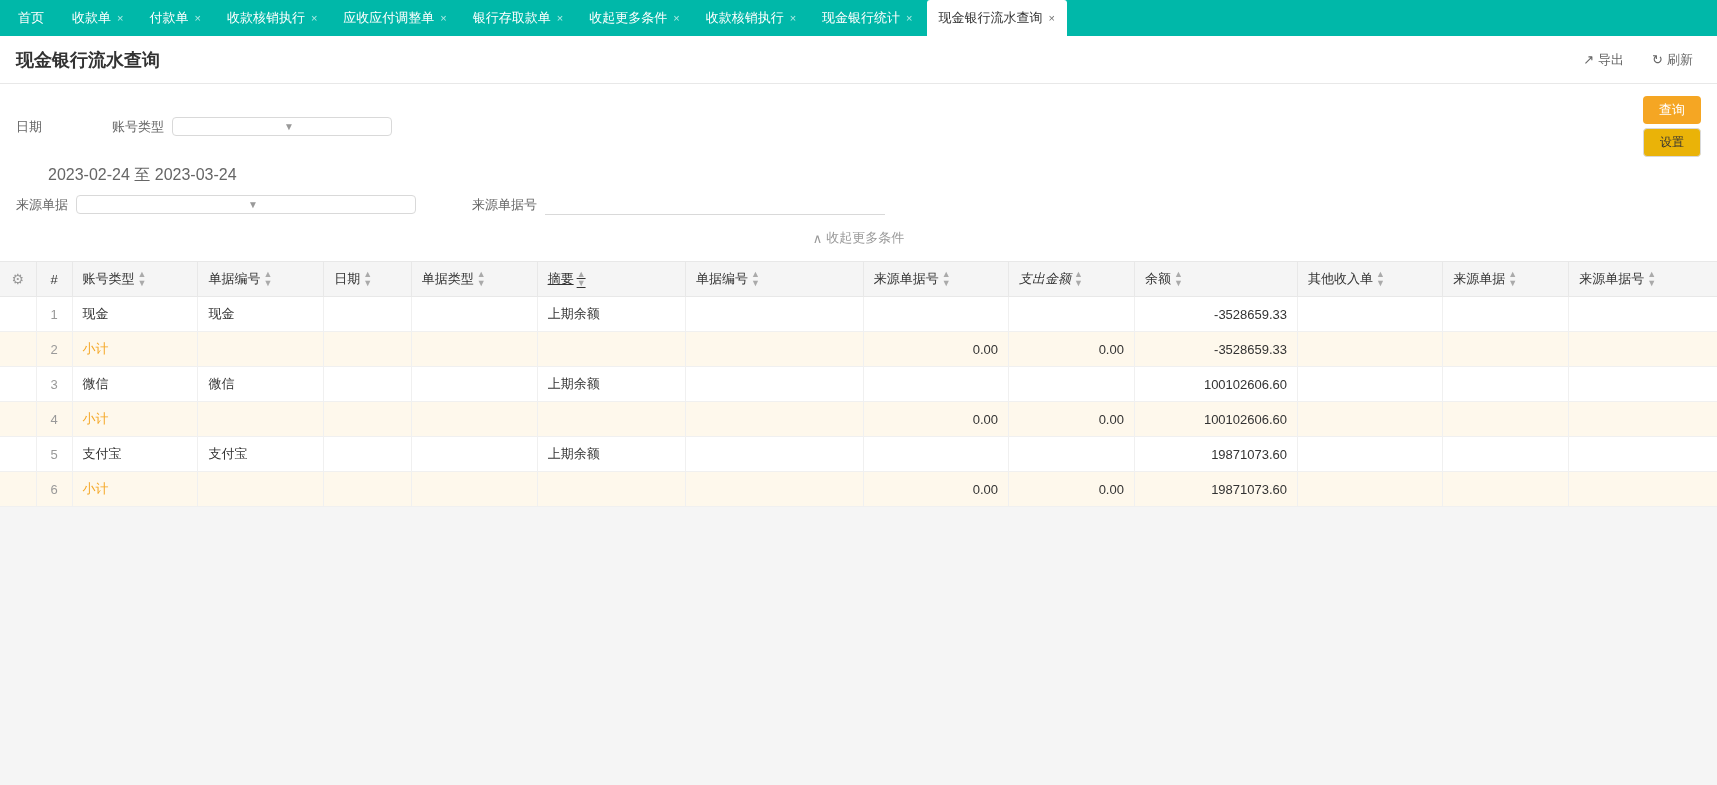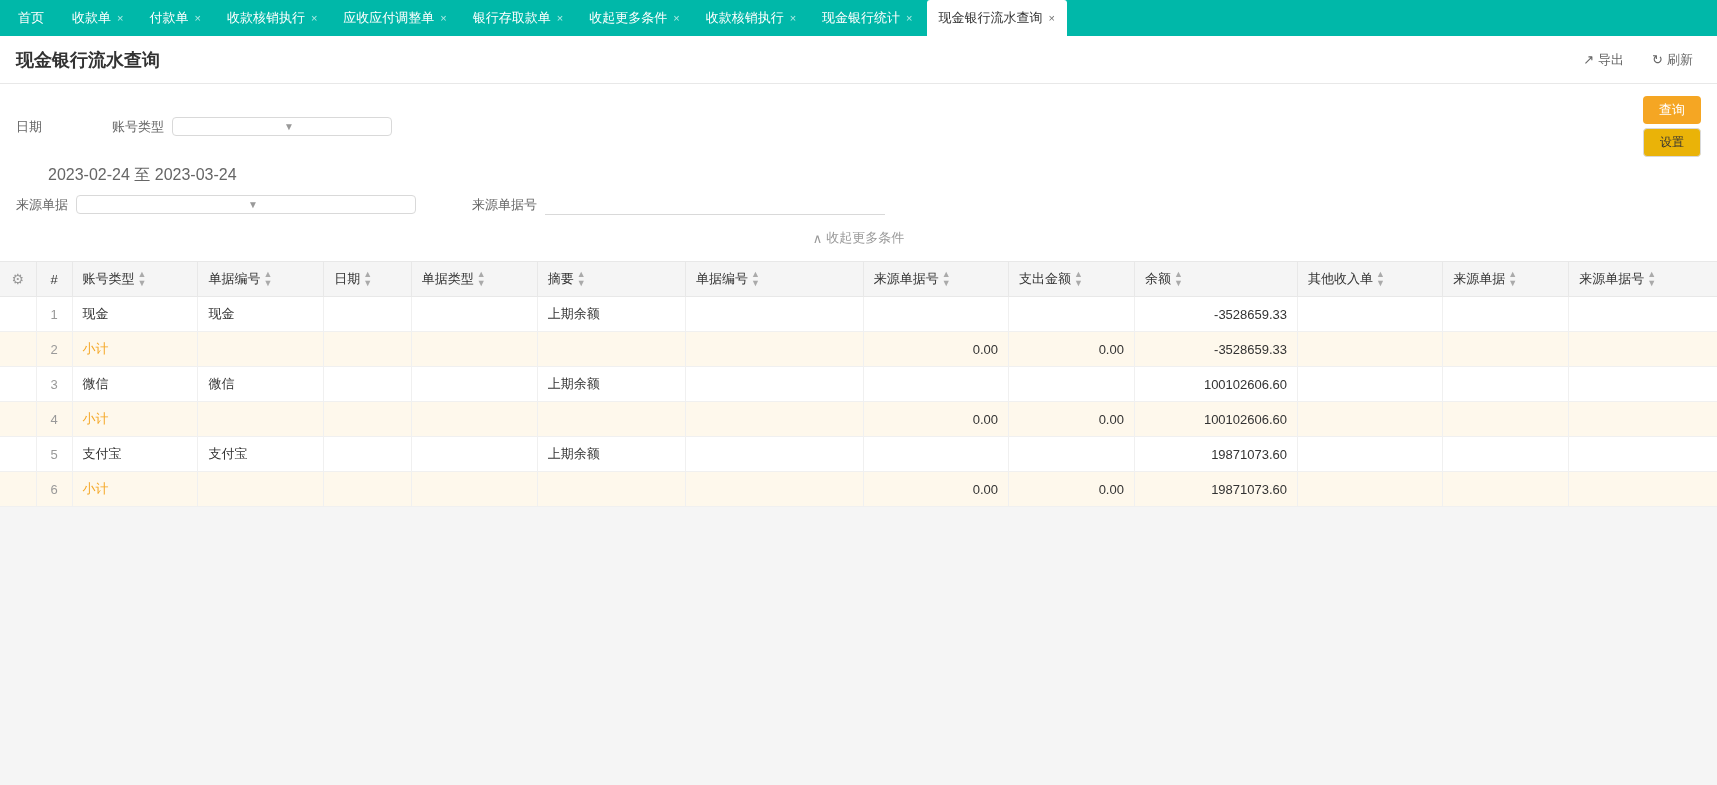--- a/index.html
+++ b/index.html
@@ -358,39 +358,39 @@
             <span>日期</span>
             <span class="sort-icon">▲<br>▼</span>
           </div>
         </th>
         <th>
           <div class="th-sort">
             <span>单据类型</span>
             <span class="sort-icon">▲<br>▼</span>
           </div>
         </th>
-        <th style="min-width:100px;">
+        <th style="min-width:100px;text-decoration:underline;">
           <div class="th-sort">
             <span>摘要</span>
             <span class="sort-icon">▲<br>▼</span>
           </div>
         </th>
         <th style="min-width:120px;">
           <div class="th-sort">
             <span>单据编号</span>
             <span class="sort-icon">▲<br>▼</span>
           </div>
         </th>
         <th style="text-align:right;">
           <div class="th-sort">
             <span>来源单据号</span>
             <span class="sort-icon">▲<br>▼</span>
           </div>
         </th>
-        <th style="text-align:right;">
+        <th style="text-align:right;font-style:italic;">
           <div class="th-sort">
             <span>支出金额</span>
             <span class="sort-icon">▲<br>▼</span>
           </div>
         </th>
         <th style="text-align:center; min-width:110px;">
           <div class="th-sort">
             <span>余额</span>
             <span class="sort-icon">▲<br>▼</span>
           </div>

